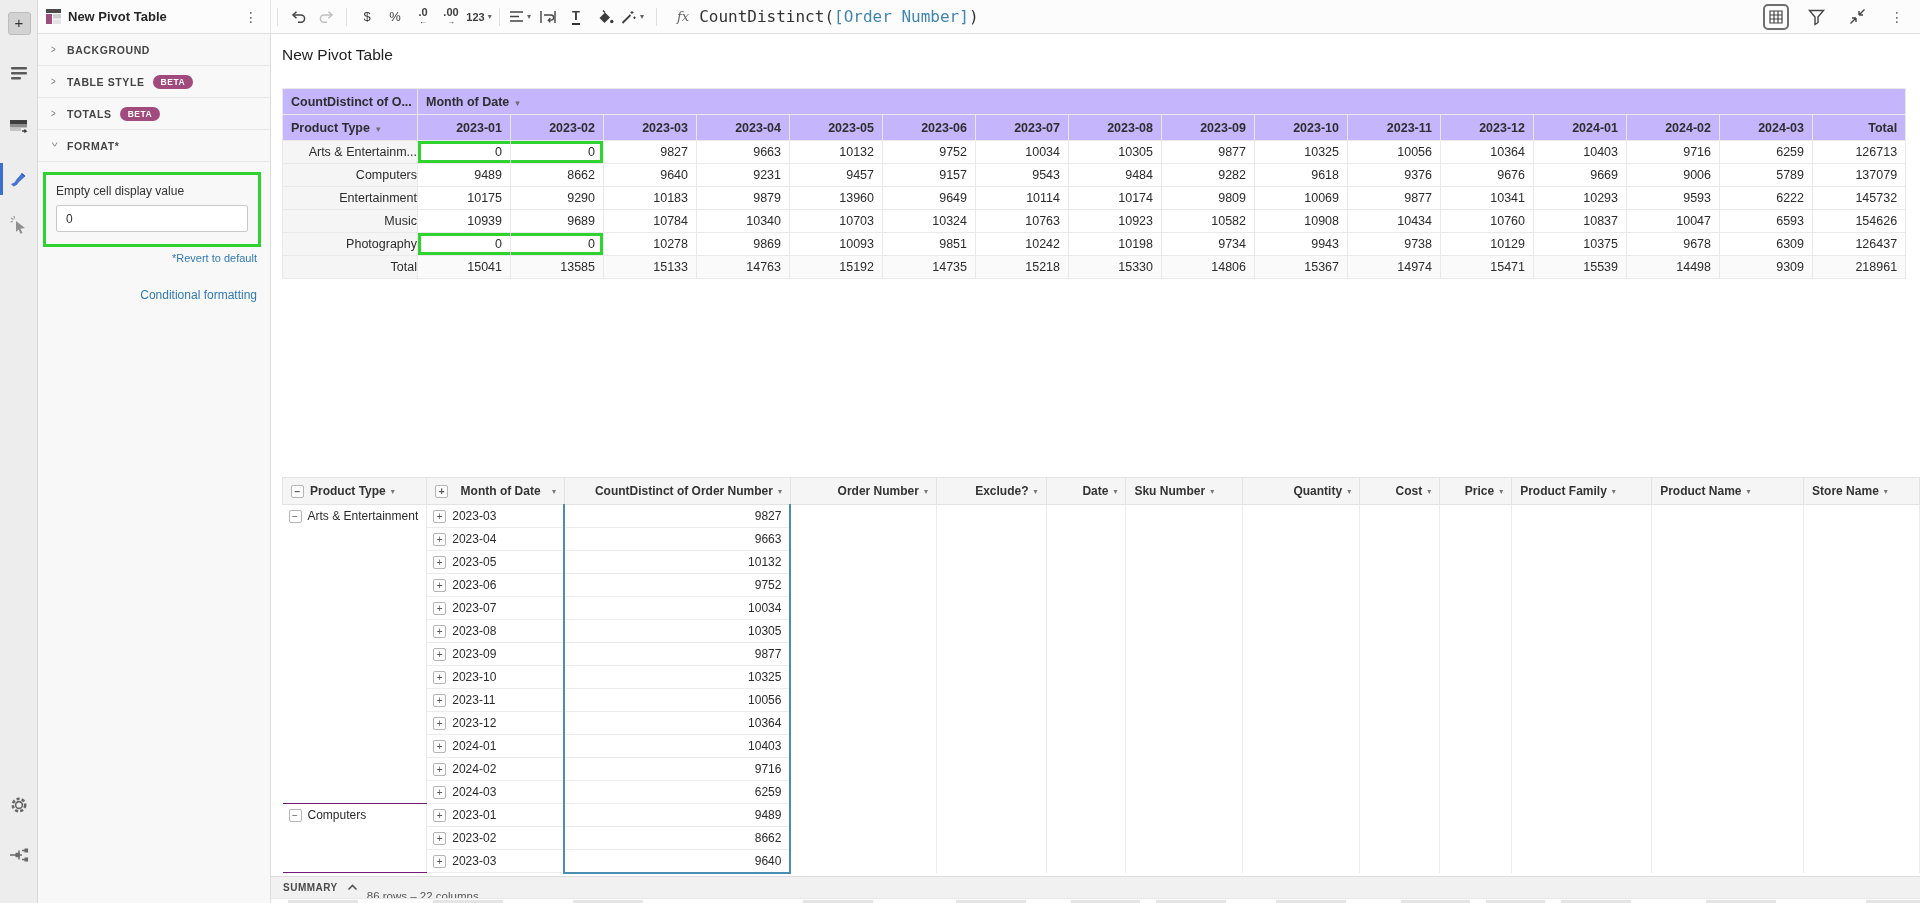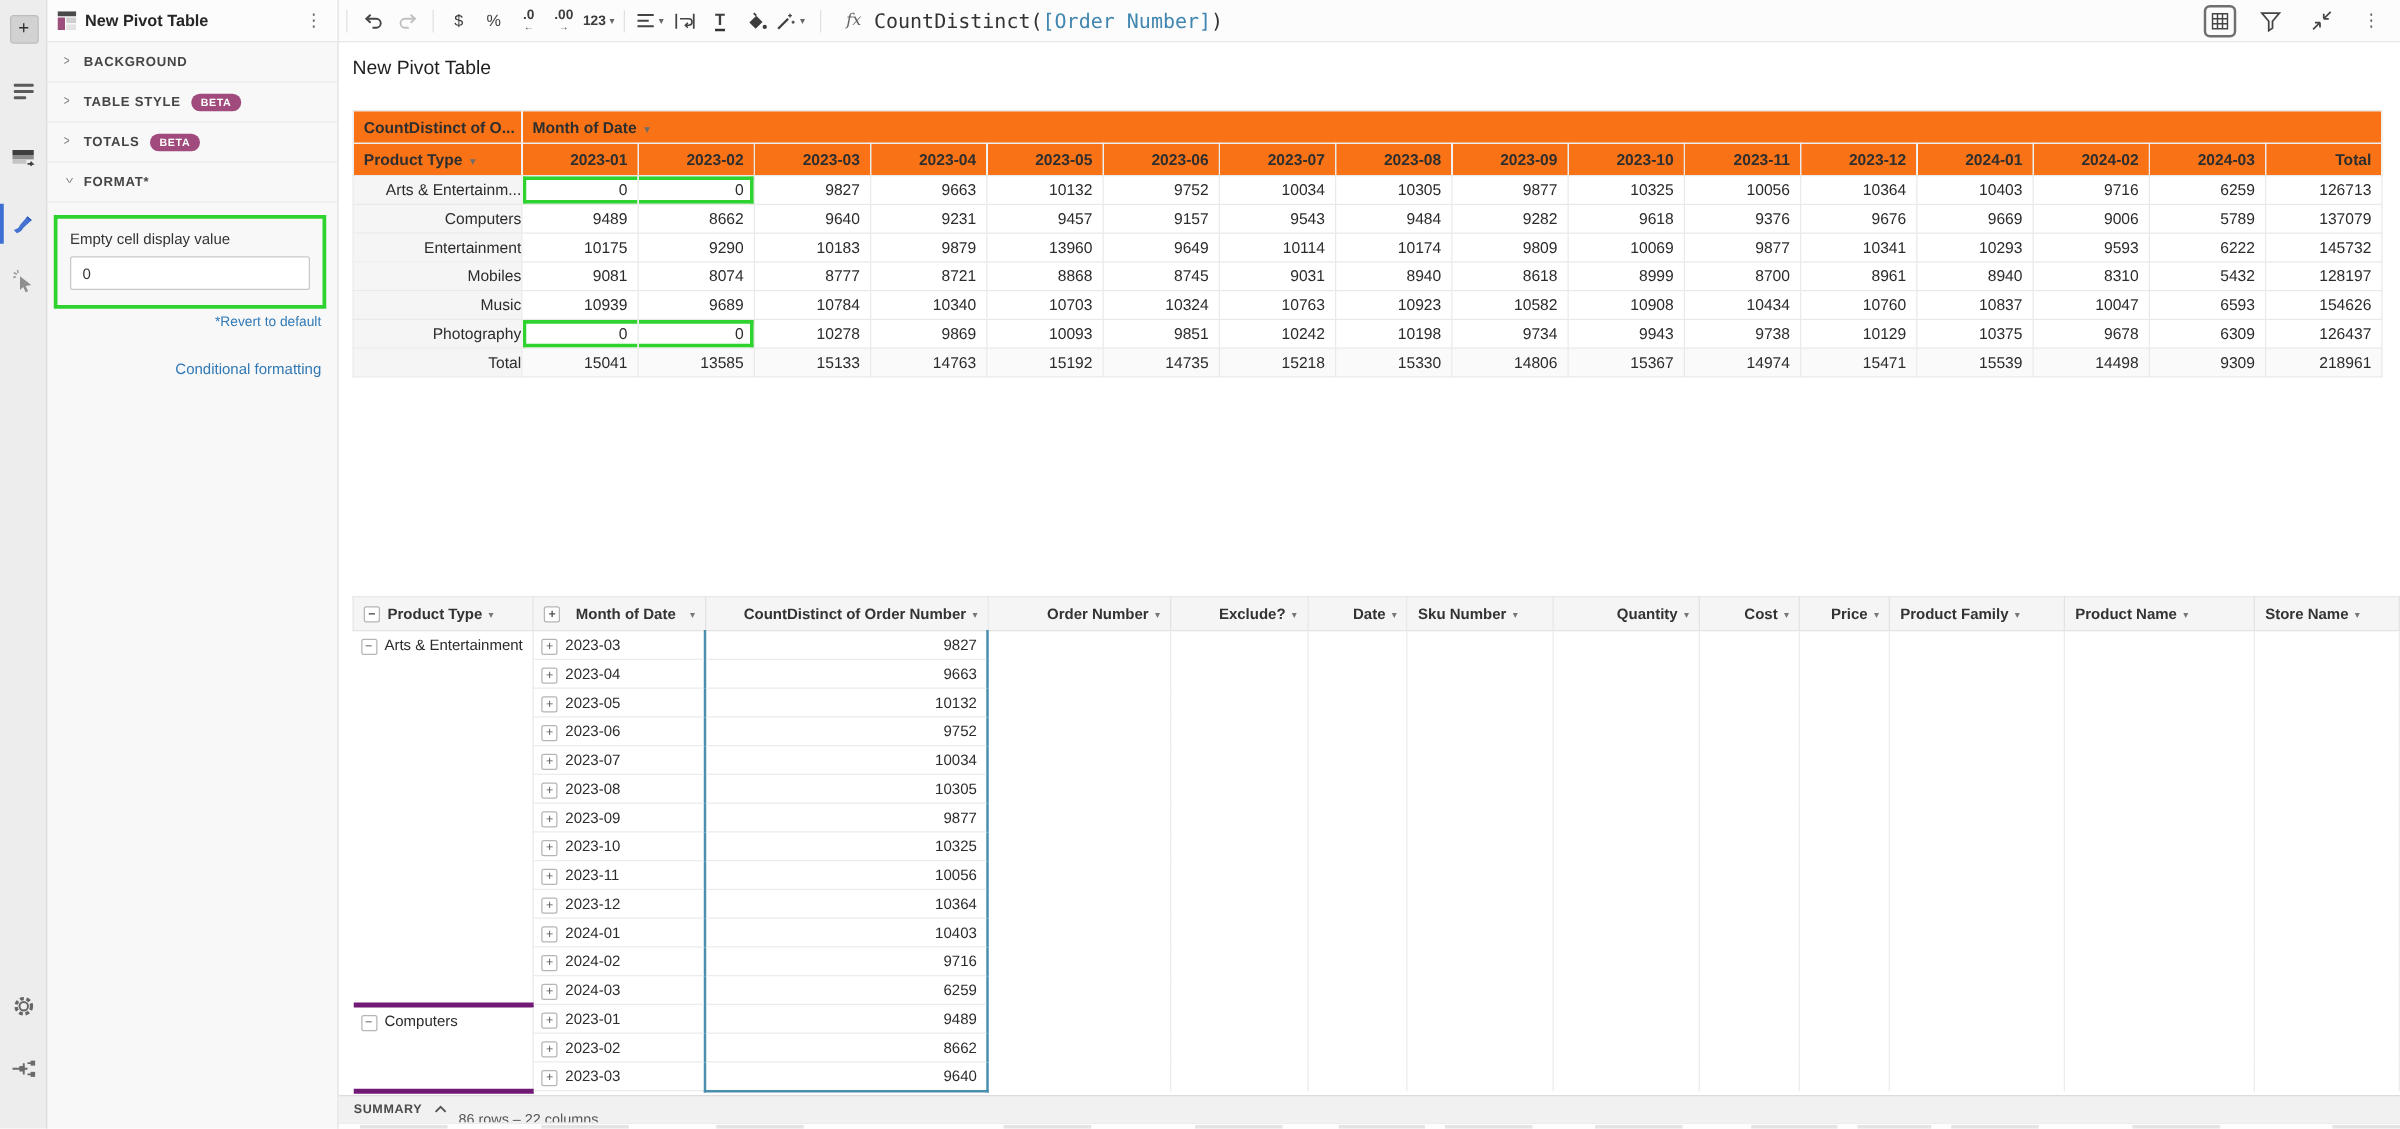--- a/index.html
+++ b/index.html
@@ -55,40 +55,40 @@
   #revert-link { text-align:right; color:#3179b5; font-size:11px; margin:5px 13px 0 0; cursor:pointer; }
   #cond-link { text-align:right; color:#3179b5; font-size:12px; margin:24px 13px 0 0; cursor:pointer; }
 
   
   #canvas { position:absolute; left:271px; top:34px; right:0; bottom:0; background:#fff; overflow:hidden; }
   #pivot-title { position:absolute; left:11px; top:12px; font-size:15.5px; color:#1f1f1f; }
 
   
   #pivot { position:absolute; left:11px; top:54px; border-collapse:collapse; table-layout:fixed; width:1623px; }
   #pivot th, #pivot td { border:1px solid #e9e9e9; font-size:12.5px; overflow:hidden; white-space:nowrap; }
-  #pivot thead th { background:#f97316; font-weight:700; color:#2e2e2e; height:26px; }
+  #pivot thead th { background:#c4b5fd; font-weight:700; color:#2e2e2e; height:26px; }
   .p-corner, .p-span, .p-rowdim { text-align:left; padding-left:8px; text-overflow:ellipsis; }
   .p-colhead { text-align:right; padding-right:8px; }
   .p-rowlabel { background:#f5f5f5; text-align:right; padding-left:8px; height:23px; font-weight:400; text-overflow:ellipsis; }
   .p-val { text-align:right; padding-right:8px; height:23px; color:#2b2b2b; }
   .p-total td.p-val { background:#fafafa; }
   .caret::after { content:"\25BE"; color:#6d6d6d; font-size:9px; margin-left:6px; }
   .hl-l { box-shadow: inset 3px 0 0 #2fd32f, inset 0 3px 0 #2fd32f, inset 0 -3px 0 #2fd32f; }
   .hl-r { box-shadow: inset -3px 0 0 #2fd32f, inset 0 3px 0 #2fd32f, inset 0 -3px 0 #2fd32f; }
 
   
   #datatable { position:absolute; left:11px; top:443px; border-collapse:collapse; table-layout:fixed; }
   #datatable th { background:#f5f5f5; border:1px solid #e3e3e3; height:27px; font-size:12px; font-weight:700; color:#333; padding:0 8px; overflow:hidden; white-space:nowrap; }
   #datatable td { font-size:12px; height:23px; overflow:hidden; white-space:nowrap; color:#2b2b2b; }
   .hd { display:flex; align-items:center; }
   .hd.right { justify-content:flex-end; } .hd.center .hlabel { margin:0 auto; }
   .hcaret { font-size:8px; color:#777; margin-left:5px; }
   .hcaret::before { content:"\25BE"; }
   .cbox { width:13px; height:13px; border:1px solid #b5b5b5; border-radius:2px; font-size:10px; line-height:11px; text-align:center; color:#555; background:#fff; display:inline-block; margin-right:6px; flex:none; }
-  td.group-cell { vertical-align:top; padding:4px 4px 0 6px; border-right:1px solid #e9e9e9; border-bottom:4px solid #701a75; }
+  td.group-cell { vertical-align:top; padding:4px 4px 0 6px; border-right:1px solid #e9e9e9; border-bottom:1px solid #701a75; }
   td.month-cell { padding-left:6px; border-right:1px solid #e9e9e9; border-bottom:1px solid #ececec; }
   td.val-cell { text-align:right; padding-right:8px; border-bottom:1px solid #ececec; }
   td.empty-cell { border-right:1px solid #ececec; }
   th.sel { border-top:2px solid #4a8fae; border-left:2px solid #4a8fae; border-right:2px solid #4a8fae; }
   td.sel { border-left:2px solid #4a8fae; border-right:2px solid #4a8fae; }
   td.sel-last { border-bottom:2px solid #4a8fae; }
 
   
   #summary-bar { position:absolute; left:0; right:0; top:842px; height:22px; background:#f1f1f1; border-top:1px solid #dcdcdc; display:flex; align-items:center; padding-left:12px; gap:9px; }
   #summary-label { font-size:10px; font-weight:700; letter-spacing:.5px; color:#4a4a4a; }
@@ -381,39 +381,20 @@
             <td class="p-val">9809</td>
             <td class="p-val">10069</td>
             <td class="p-val">9877</td>
             <td class="p-val">10341</td>
             <td class="p-val">10293</td>
             <td class="p-val">9593</td>
             <td class="p-val">6222</td>
             <td class="p-val">145732</td>
           </tr>
           <tr>
-            <td class="p-rowlabel">Mobiles</td>
-            <td class="p-val">9081</td>
-            <td class="p-val">8074</td>
-            <td class="p-val">8777</td>
-            <td class="p-val">8721</td>
-            <td class="p-val">8868</td>
-            <td class="p-val">8745</td>
-            <td class="p-val">9031</td>
-            <td class="p-val">8940</td>
-            <td class="p-val">8618</td>
-            <td class="p-val">8999</td>
-            <td class="p-val">8700</td>
-            <td class="p-val">8961</td>
-            <td class="p-val">8940</td>
-            <td class="p-val">8310</td>
-            <td class="p-val">5432</td>
-            <td class="p-val">128197</td>
-          </tr>
-          <tr>
             <td class="p-rowlabel">Music</td>
             <td class="p-val">10939</td>
             <td class="p-val">9689</td>
             <td class="p-val">10784</td>
             <td class="p-val">10340</td>
             <td class="p-val">10703</td>
             <td class="p-val">10324</td>
             <td class="p-val">10763</td>
             <td class="p-val">10923</td>
             <td class="p-val">10582</td>

